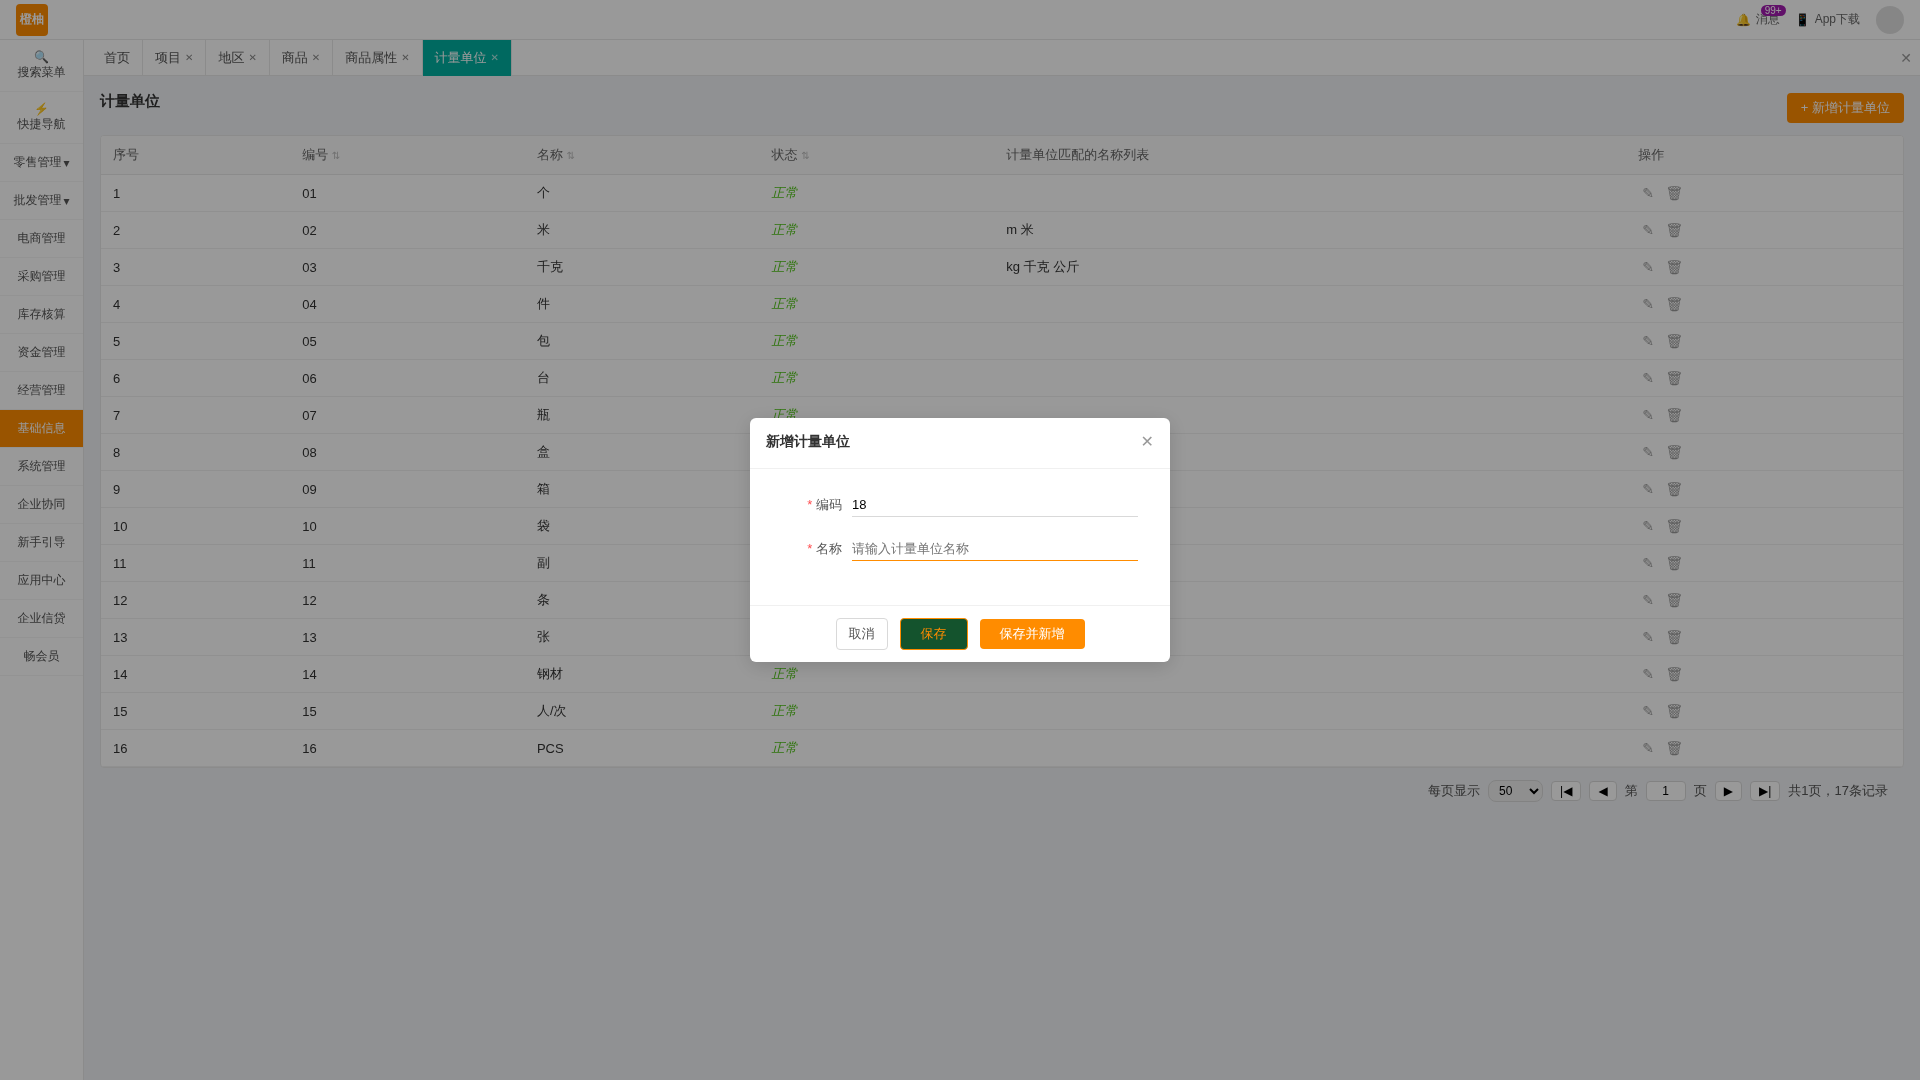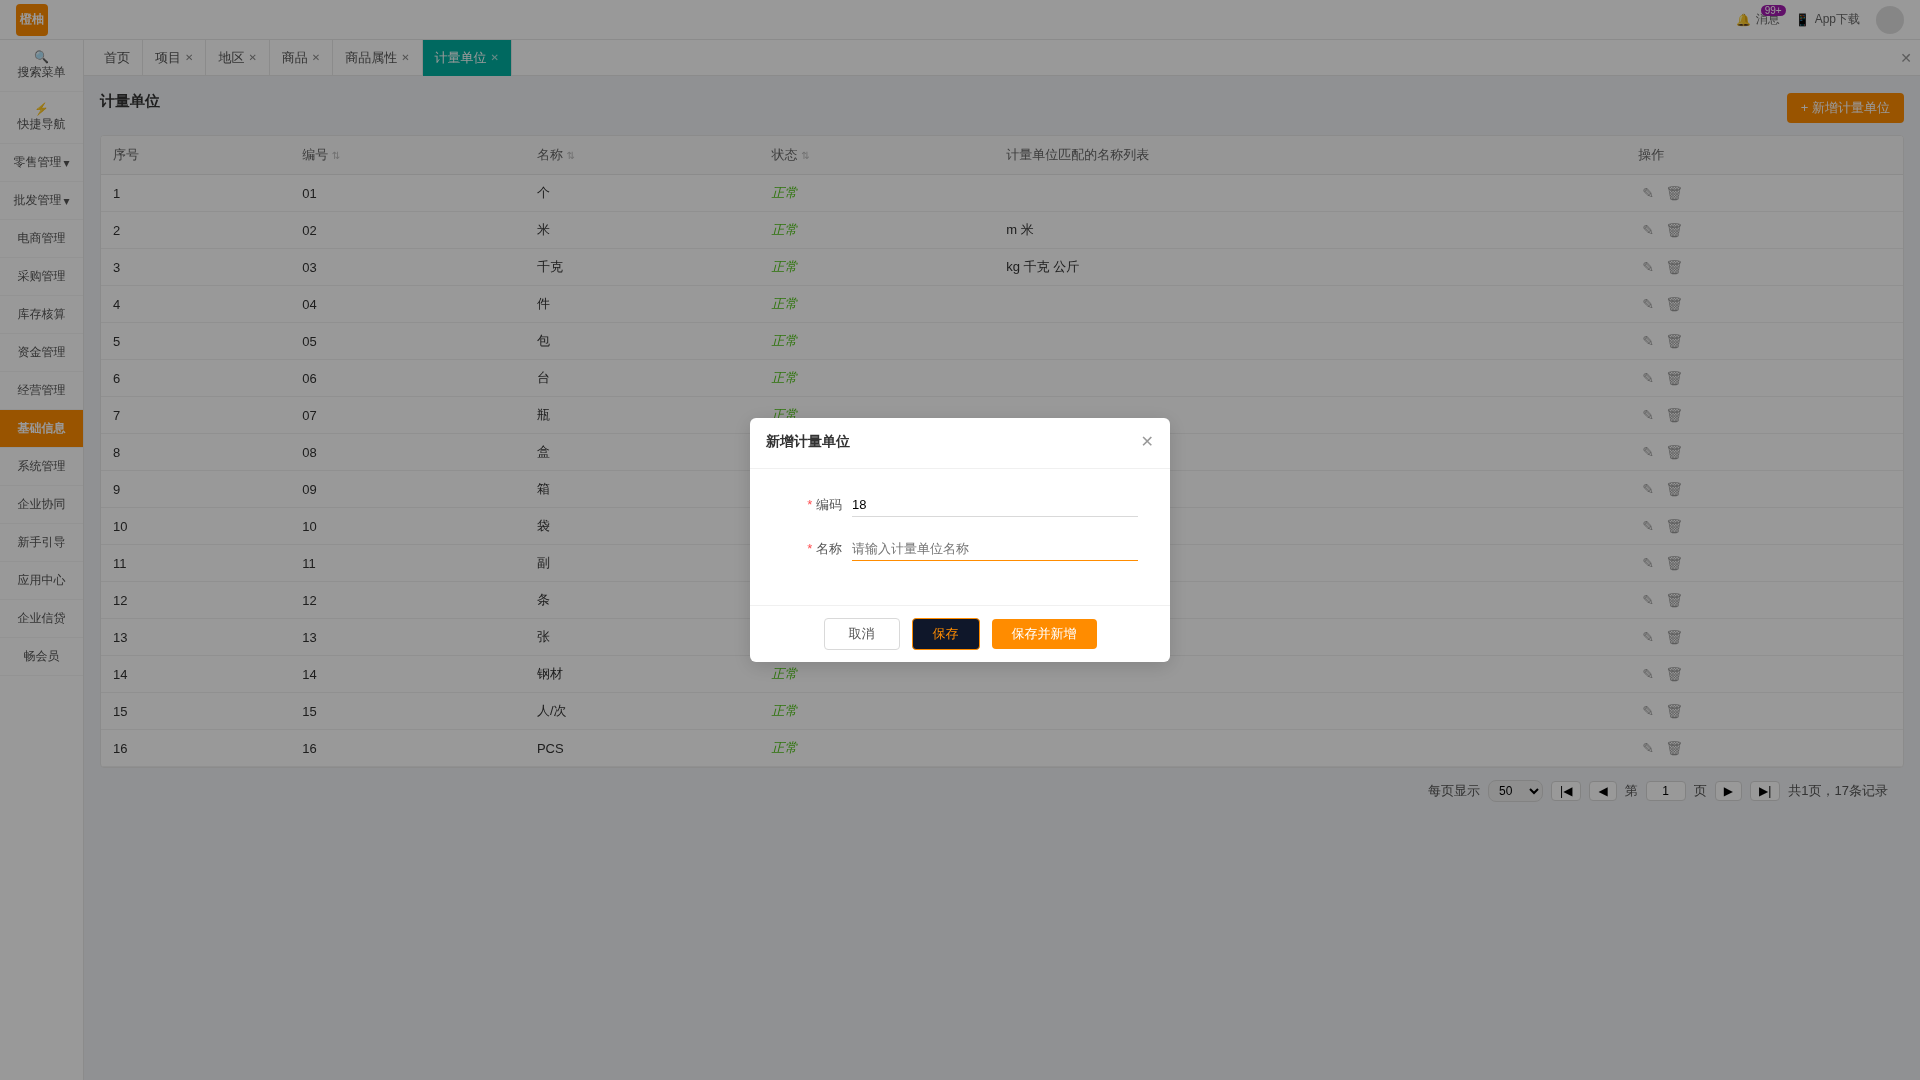--- a/index.html
+++ b/index.html
@@ -18,21 +18,21 @@
     .badge { background: #a21caf; color: #fff; border-radius: 10px; padding: 0 4px; font-size: 10px; position: absolute; top: -6px; right: -6px; min-width: 16px; text-align: center; }
     .app-download { display: flex; align-items: center; gap: 4px; font-size: 12px; color: #666; cursor: pointer; }
     .avatar { width: 28px; height: 28px; background: #e0e0e0; border-radius: 50%; }
 
     
     .main-layout { display: flex; flex: 1; overflow: hidden; }
 
     
     .sidebar { width: 84px; background: #fff; border-right: 1px solid #e8e8e8; display: flex; flex-direction: column; overflow-y: auto; }
     .sidebar-item { padding: 10px 8px; text-align: center; cursor: pointer; font-size: 12px; color: #555; border-bottom: 1px solid #f5f5f5; }
-    .sidebar-item.active { background: #ff8c00; color: #fff; font-weight: bold; }
+    .sidebar-item.active { background: #ff8c00; color: #fff; }
     .sidebar-item.has-arrow { display: flex; align-items: center; justify-content: center; gap: 2px; }
 
     
     .content-area { flex: 1; display: flex; flex-direction: column; overflow: hidden; }
 
     
     .tab-bar { height: 36px; background: #fff; border-bottom: 1px solid #e8e8e8; display: flex; align-items: center; padding: 0 8px; flex-shrink: 0; }
     .tab-item { display: flex; align-items: center; gap: 4px; padding: 0 12px; height: 36px; cursor: pointer; font-size: 13px; color: #555; border-right: 1px solid #e8e8e8; }
     .tab-item.active { background: #00b0a0; color: #fff; }
     .tab-item .tab-close { font-size: 10px; cursor: pointer; opacity: 0.7; }
@@ -65,22 +65,22 @@
     .dialog { background: #fff; border-radius: 6px; width: 420px; box-shadow: 0 4px 20px rgba(0,0,0,0.15); z-index: 101; }
     .dialog-header { padding: 14px 16px 17px; border-bottom: 1px solid #f0f0f0; display: flex; align-items: center; justify-content: space-between; }
     .dialog-title { font-size: 14px; font-weight: bold; color: #333; }
     .dialog-close { background: none; border: none; cursor: pointer; font-size: 16px; color: #999; }
     .dialog-body { padding: 24px 32px; }
     .form-row { display: flex; align-items: center; margin-bottom: 20px; }
     .form-label { width: 60px; text-align: right; margin-right: 10px; font-size: 13px; color: #555; flex-shrink: 0; }
     .form-input { flex: 1; border: none; border-bottom: 1px solid #d9d9d9; padding: 4px 0; font-size: 13px; outline: none; }
     .form-input.active { border-bottom-color: #ff8c00; }
     .dialog-footer { padding: 12px 16px; border-top: 1px solid #f0f0f0; display: flex; align-items: center; justify-content: center; gap: 12px; }
-    .btn-cancel { border: 1px solid #d9d9d9; background: #fff; color: #555; padding: 6px 24px; border-radius: 4px; cursor: pointer; font-size: 13px; }
-    .btn-save { border: 1px solid #ff8c00; background: #0f172a; color: #ff8c00; padding: 6px 20px; border-radius: 4px; cursor: pointer; font-size: 13px; }
+    .btn-cancel { border: 1px solid #d9d9d9; background: #fff; color: #555; padding: 6px 12px; border-radius: 4px; cursor: pointer; font-size: 13px; }
+    .btn-save { border: 1px solid #ff8c00; background: #14532d; color: #ff8c00; padding: 6px 20px; border-radius: 4px; cursor: pointer; font-size: 13px; }
     .btn-save-new { background: #ff8c00; color: #fff; border: none; padding: 6px 20px; border-radius: 4px; cursor: pointer; font-size: 13px; }
   </style>
 </head>
 <body>
 
 <div class="app-container">
 
   <div class="top-bar">
     <div class="top-bar-left">
       <div class="logo-area">

